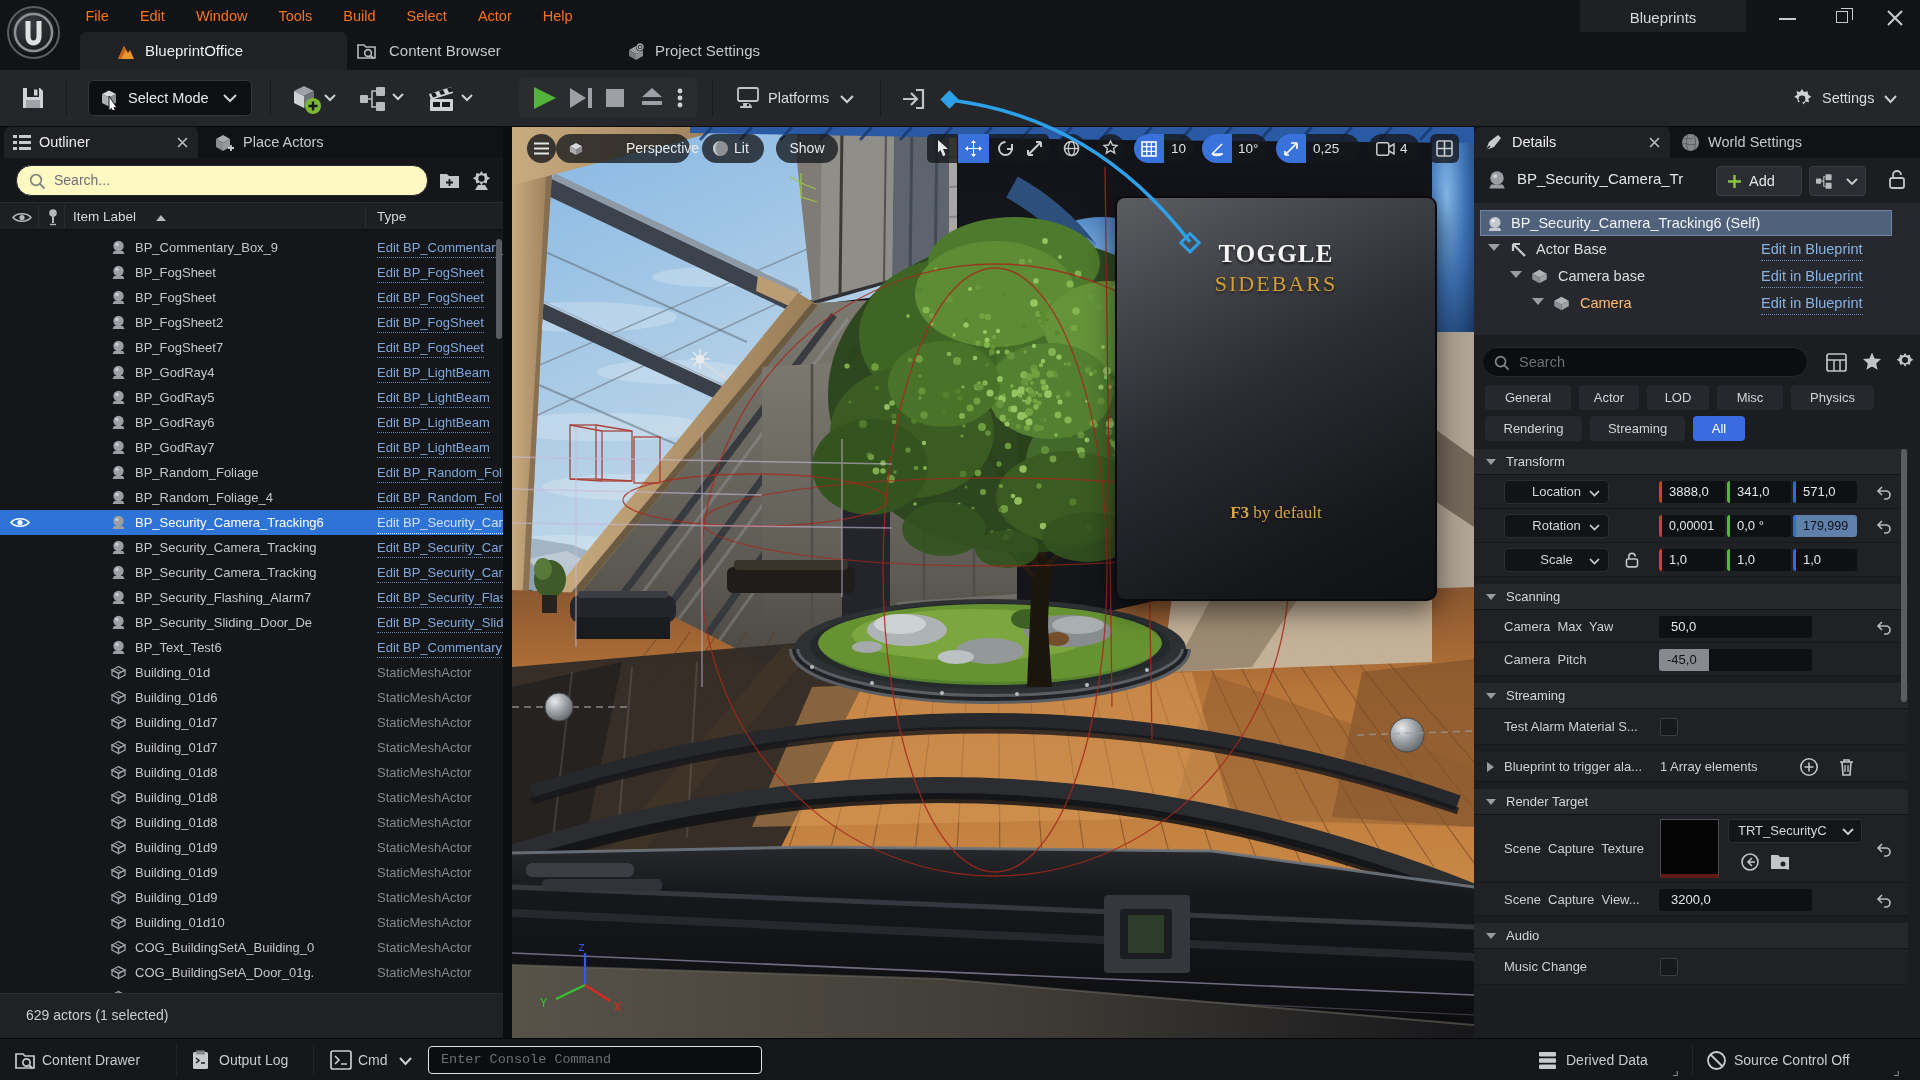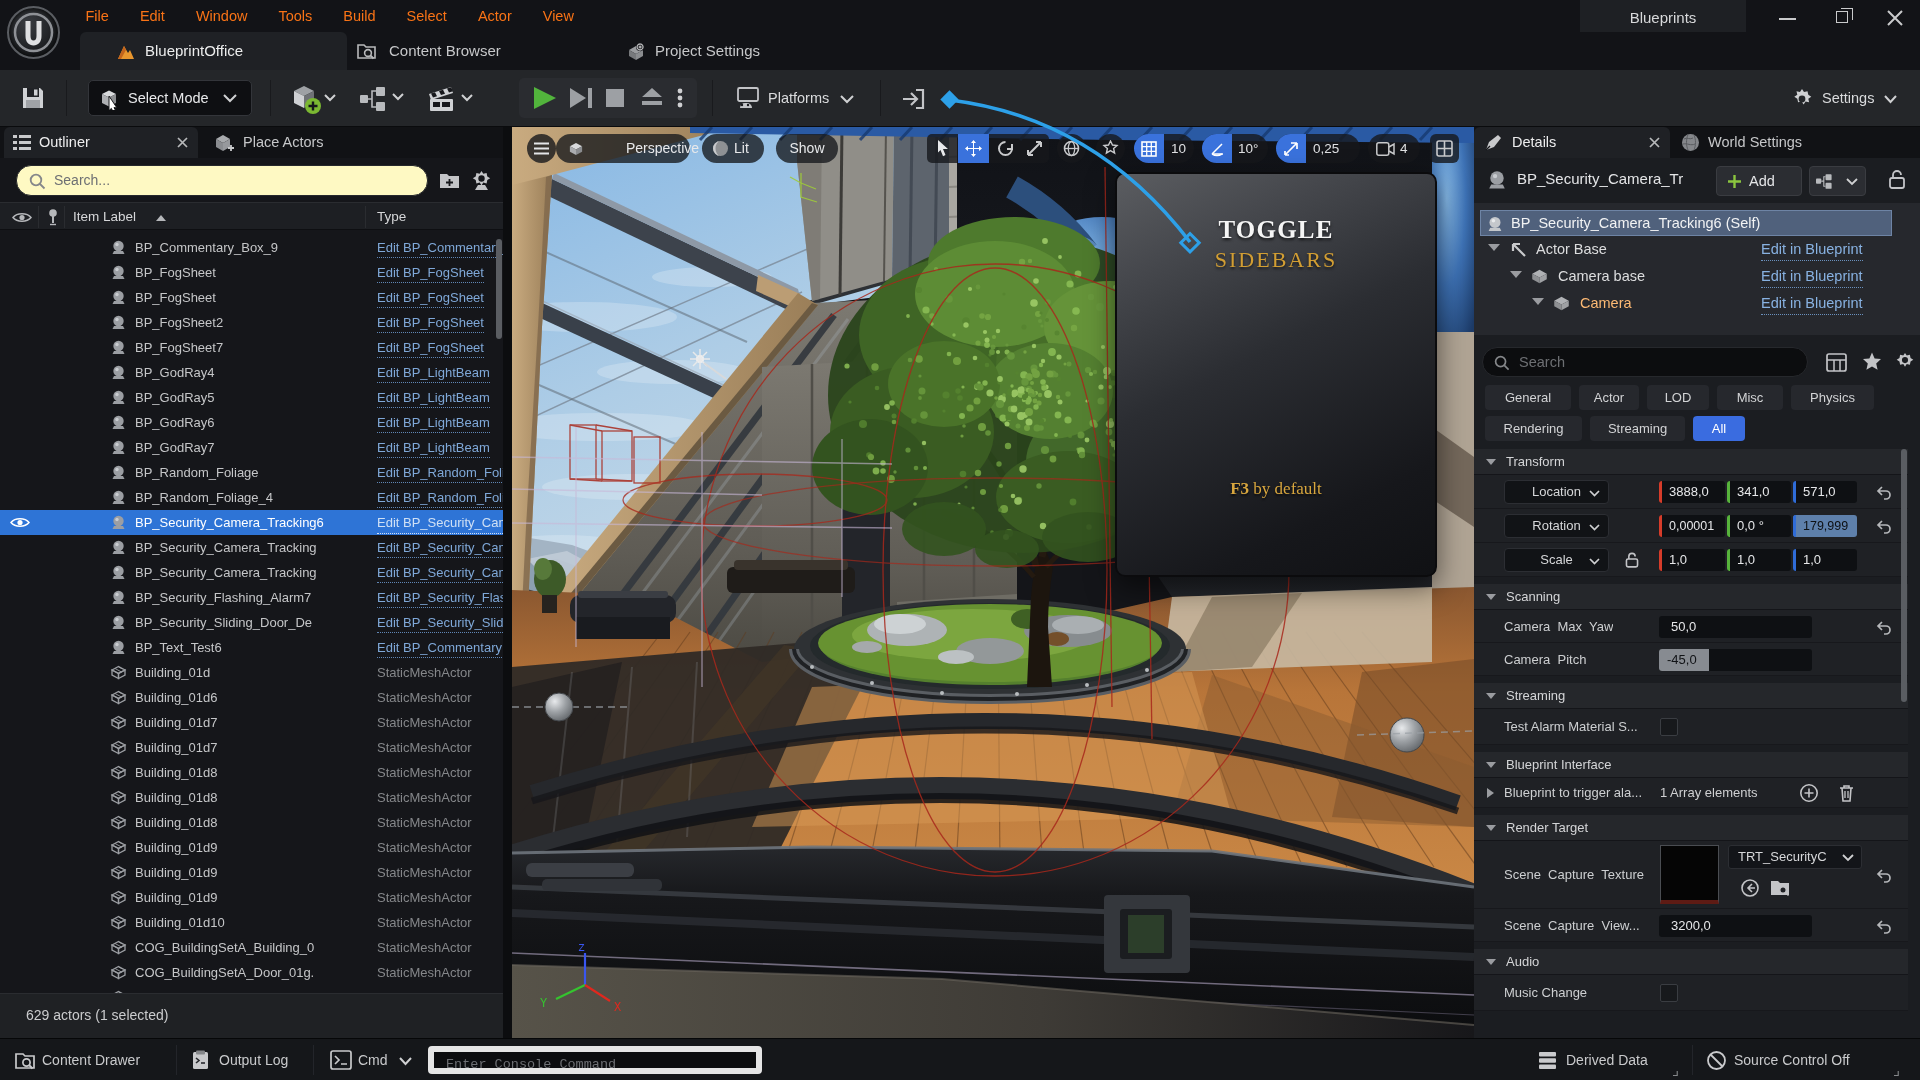--- a/index.html
+++ b/index.html
@@ -36,21 +36,21 @@
 .filtbtn{display:inline-block;background:#26282d;border-radius:4px;height:25px;color:#d2d3d5;font-size:13px;line-height:25px;text-align:center;margin-right:8px;padding:0 14px;}
 .undo{position:absolute;width:16px;height:16px;}
 svg{display:block;}
 .ttl{position:absolute;width:100%;text-align:center;font-family:"Liberation Serif",serif;}
 </style>
 </head>
 <body>
 
 <div id="menubar">
   <div class="abs" style="left:70px;top:0;">
-    <span class="menuitem">File</span><span class="menuitem">Edit</span><span class="menuitem">Window</span><span class="menuitem">Tools</span><span class="menuitem">Build</span><span class="menuitem">Select</span><span class="menuitem">Actor</span><span class="menuitem">View</span>
+    <span class="menuitem">File</span><span class="menuitem">Edit</span><span class="menuitem">Window</span><span class="menuitem">Tools</span><span class="menuitem">Build</span><span class="menuitem">Select</span><span class="menuitem">Actor</span><span class="menuitem">Help</span>
   </div>
   <div class="abs" style="left:1580px;top:0;width:166px;height:46px;background:#1e2024;border-radius:0 0 4px 4px;text-align:center;color:#d8d9db;font-size:15px;line-height:36px;">Blueprints</div>
   <div class="abs" style="left:1779px;top:18px;width:17px;height:2px;background:#c9cacc;"></div>
   <div class="abs" style="left:1836px;top:11px;width:12px;height:12px;border:1.5px solid #c9cacc;background:transparent;"></div>
   <div class="abs" style="left:1841px;top:8px;width:12px;height:12px;border:1.5px solid #c9cacc;border-left:none;border-bottom:none;"></div>
   <svg class="abs" style="left:1886px;top:9px;" width="18" height="18">
       <path d="M2 2 L16 16 M16 2 L2 16" stroke="#c9cacc" stroke-width="2"></path>
     </svg>
 
   <div class="abs" style="z-index:20;left:7px;top:6px;width:53px;height:53px;border-radius:50%;background:radial-gradient(circle at 38% 32%,#3a3d42,#191b1e 70%);border:2px solid #5a5d62;box-shadow:inset 0 0 6px #000;">
@@ -1221,21 +1221,21 @@
       </svg>
  <span class="vtext" style="position:absolute;left:32px;line-height:29px;font-size:13.5px;">4</span>
     </div>
 <div class="abs" style="left:918px;top:7px;width:29px;height:29px;border-radius:6px;background:rgba(22,24,28,0.8);">
  <svg class="abs" style="left:6px;top:6px;" width="17" height="17">
         <rect x="1" y="1" width="15" height="15" rx="2" fill="none" stroke="#c9cacc" stroke-width="1.6"></rect>
         <path d="M8.5 1 v15 M1 8.5 h15" stroke="#c9cacc" stroke-width="1.6"></path>
       </svg>
     </div>
 
-<div class="abs" style="left:603px;top:45px;width:322px;height:405px;border-radius:10px;border:2px solid #0b0b0d;box-shadow:0 10px 28px rgba(0,0,0,0.55);background:linear-gradient(153deg,#5b5d61 0%,#45474c 20%,#2b2d32 45%,#16171b 80%,#101114 100%);">
+<div class="abs" style="left:603px;top:69px;width:322px;height:405px;border-radius:10px;border:2px solid #0b0b0d;box-shadow:0 10px 28px rgba(0,0,0,0.55);background:linear-gradient(153deg,#5b5d61 0%,#45474c 20%,#2b2d32 45%,#16171b 80%,#101114 100%);">
   <div class="ttl" style="top:42px;font-size:25px;font-weight:bold;color:#f5f5f5;letter-spacing:1.2px;text-shadow:0 2px 3px rgba(0,0,0,0.7);">TOGGLE</div>
   <div class="ttl" style="top:73px;font-size:22px;color:#d29e33;letter-spacing:2px;text-shadow:0 2px 3px rgba(0,0,0,0.6);">SIDEBARS</div>
   <div class="ttl" style="top:305px;font-size:17px;color:#d8a63e;text-shadow:0 1.5px 2px rgba(0,0,0,0.6);"><b>F3</b> by default</div>
 </div>
 
 </div>
 <div id="rightpanel">
   <div style="position:absolute;left:0;top:0;width:446px;height:31px;background:#111215;"></div>
   <div style="position:absolute;left:0;top:0;width:196px;height:31px;background:#1f2125;border-radius:6px 6px 0 0;"></div>
   <svg class="abs" style="left:10px;top:6px;" width="20" height="20" viewBox="0 0 20 20">
@@ -1390,21 +1390,20 @@
           <div style="position:absolute;left:0;top:0;width:50px;height:22px;background:#878b91;color:#111316;padding-left:8px;">-45,0</div>
         </div>
     </div>
     <div style="height:7px;background:#1b1d21;"></div>
     <div class="sechead"><span class="tri"></span><span style="margin-left:32px;">Streaming</span></div>
     <div class="prow" style="height:36px;">
         <span class="plabel" style="line-height:36px;">Test Alarm Material S...</span>
       <div style="position:absolute;left:186px;top:9px;width:18px;height:18px;background:#17191c;border:1px solid #3a3d42;border-radius:2px;"></div>
     </div>
     <div style="height:7px;background:#1b1d21;"></div>
-    <div class="sechead"><span class="tri"></span><span style="margin-left:32px;">Blueprint Interface</span></div>
     <div class="prow" style="height:30px;">
       <div style="position:absolute;left:13px;top:10px;width:0;height:0;border-top:5px solid transparent;border-bottom:5px solid transparent;border-left:7px solid #9a9ca0;"></div>
       <span class="plabel" style="line-height:30px;">Blueprint to trigger ala...</span>
       <span class="abs" style="left:186px;line-height:30px;">1 Array elements</span>
       <svg class="abs" style="left:325px;top:5px;" width="20" height="20" viewBox="0 0 20 20">
           <circle cx="10" cy="10" r="8.2" fill="none" stroke="#c3c4c7" stroke-width="1.6"></circle>
           <path d="M10 5.5 v9 M5.5 10 h9" stroke="#c3c4c7" stroke-width="1.6"></path>
         </svg>
       <svg class="abs" style="left:363px;top:5px;" width="19" height="20" viewBox="0 0 19 20">
           <path d="M3 5 h13 M7 5 V3 h5 v2 M5 5 l1 13 h7 l1-13" fill="none" stroke="#c3c4c7" stroke-width="1.6"></path>
@@ -1467,21 +1466,21 @@
   <span class="sbitem abs" style="left:219px;">Output Log</span>
   <div class="tdivider" style="left:313px;top:6px;height:30px;background:#23252a;"></div>
   <svg class="abs" style="left:330px;top:11px;" width="22" height="20" viewBox="0 0 22 20">
       <rect x="1" y="1" width="20" height="18" rx="2" fill="none" stroke="#c9cacc" stroke-width="1.7"></rect>
       <path d="M5 6 l4 4 -4 4 M11 14 h6" stroke="#c9cacc" stroke-width="1.7" fill="none"></path>
     </svg>
   <span class="sbitem abs" style="left:358px;">Cmd</span>
   <svg class="abs" style="left:399px;top:18px;" width="13" height="9">
       <path d="M1 1 L6.5 7 L12 1" stroke="#cfd0d2" stroke-width="2" fill="none"></path>
     </svg>
-  <div class="abs" style="left:428px;top:7px;width:334px;height:28px;background:#0c0d0f;border:6px solid #e5e5e5;border-radius:4px;color:#6d6f73;font-family:'Liberation Mono',monospace;font-size:13.5px;line-height:26px;padding-left:12px;">Enter Console Command</div>
+  <div class="abs" style="left:428px;top:7px;width:334px;height:28px;background:#0c0d0f;border:1px solid #e5e5e5;border-radius:4px;color:#6d6f73;font-family:'Liberation Mono',monospace;font-size:13.5px;line-height:26px;padding-left:12px;">Enter Console Command</div>
   <svg class="abs" style="left:1537px;top:11px;" width="21" height="21" viewBox="0 0 21 21">
       <rect x="2" y="2" width="17" height="4.5" rx="1" fill="#c9cacc"></rect>
       <rect x="2" y="8.2" width="17" height="4.5" rx="1" fill="#c9cacc"></rect>
       <rect x="2" y="14.4" width="17" height="4.5" rx="1" fill="#c9cacc"></rect>
     </svg>
   <span class="sbitem abs" style="left:1566px;">Derived Data</span>
   <span class="abs" style="left:1672px;top:22px;color:#85878a;font-size:15px;">⌟</span>
   <div class="tdivider" style="left:1692px;top:6px;height:30px;background:#23252a;"></div>
   <svg class="abs" style="left:1706px;top:11px;" width="21" height="21" viewBox="0 0 21 21">
       <circle cx="10.5" cy="10.5" r="8.5" fill="none" stroke="#c9cacc" stroke-width="1.8"></circle>

